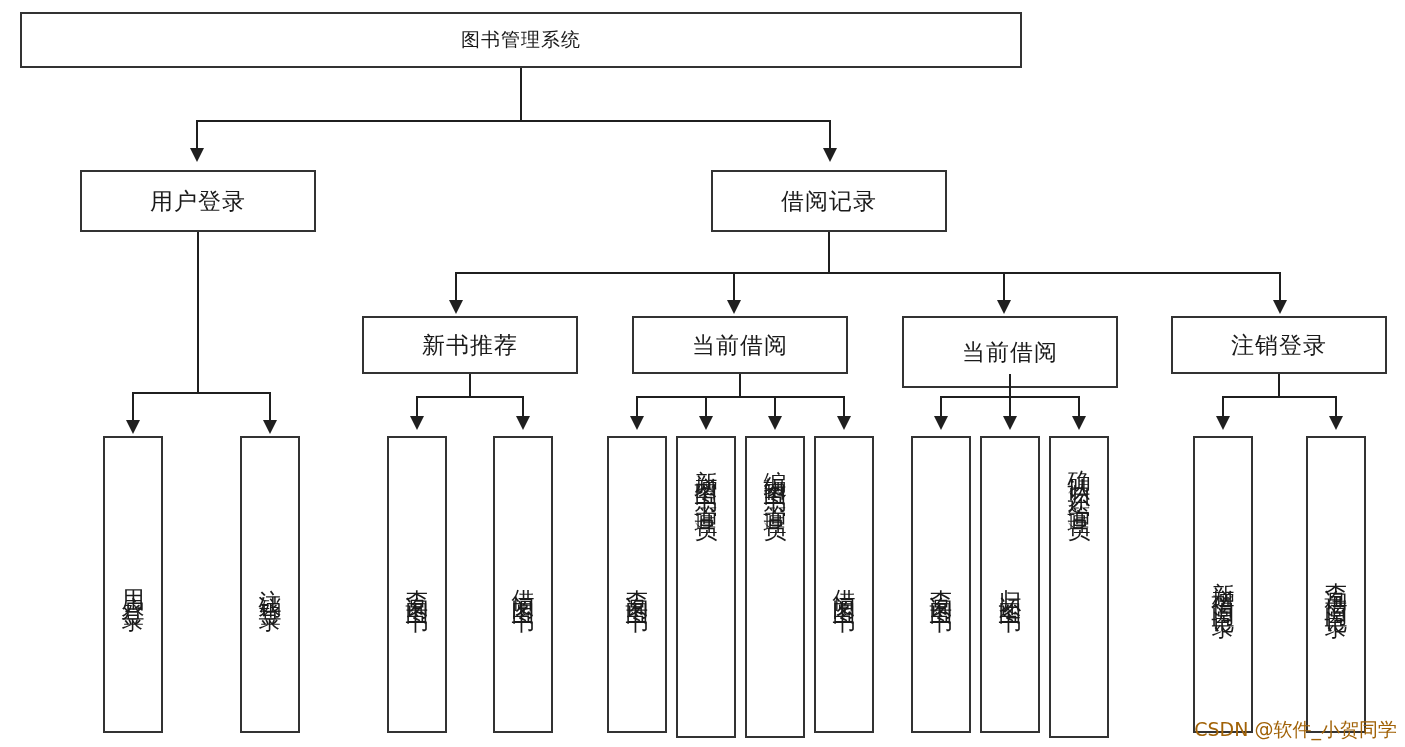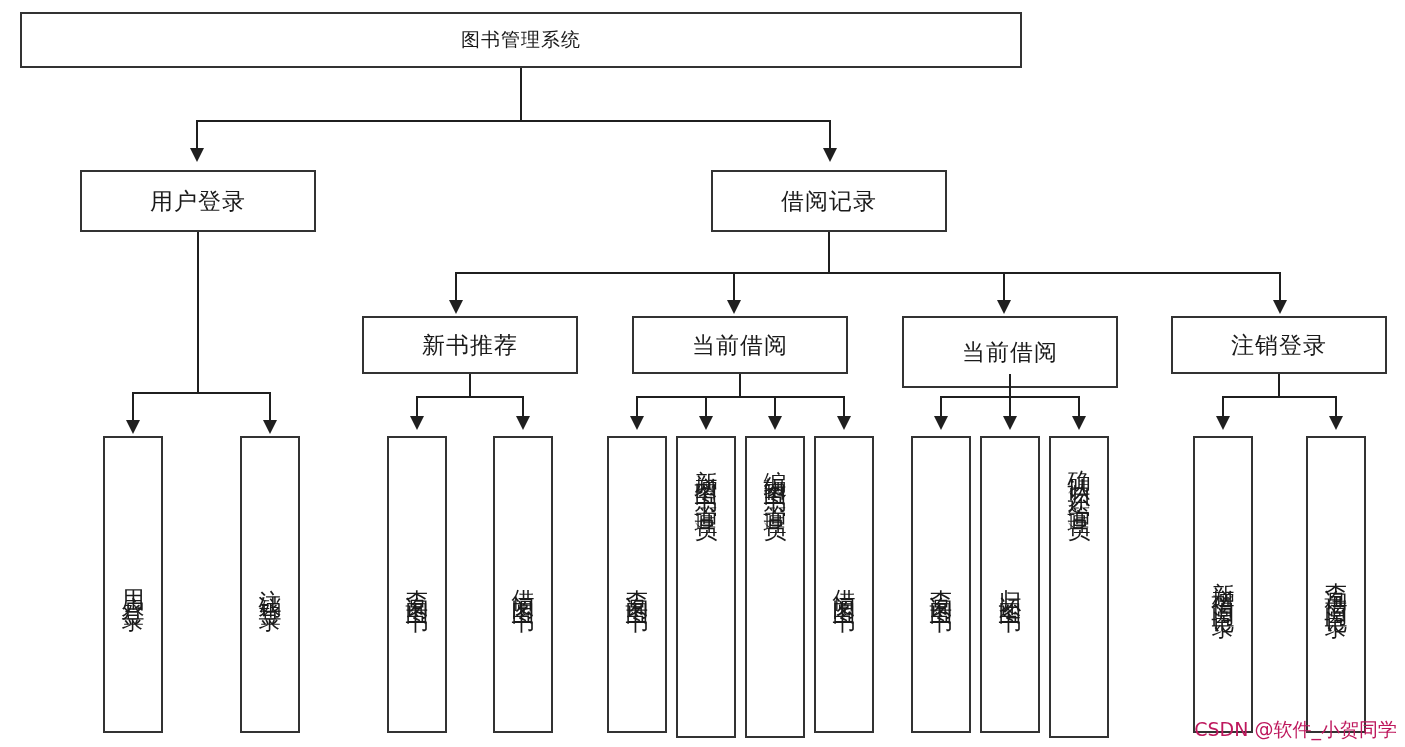--- a/index.html
+++ b/index.html
@@ -70,21 +70,21 @@
     border-right: 7px solid transparent;
     border-top: 14px solid #1f1f1f;
   }
 
   
   #watermark {
     position: absolute;
     right: 8px;
     bottom: 4px;
     font-size: 19px;
-    color: #be185d;
+    color: #a16207;
     white-space: nowrap;
     font-family: "DejaVu Sans", "Liberation Sans", sans-serif;
     margin-left: 8px;
   }
 </style>
 </head>
 <body>
 
 <div id="canvas">
 

